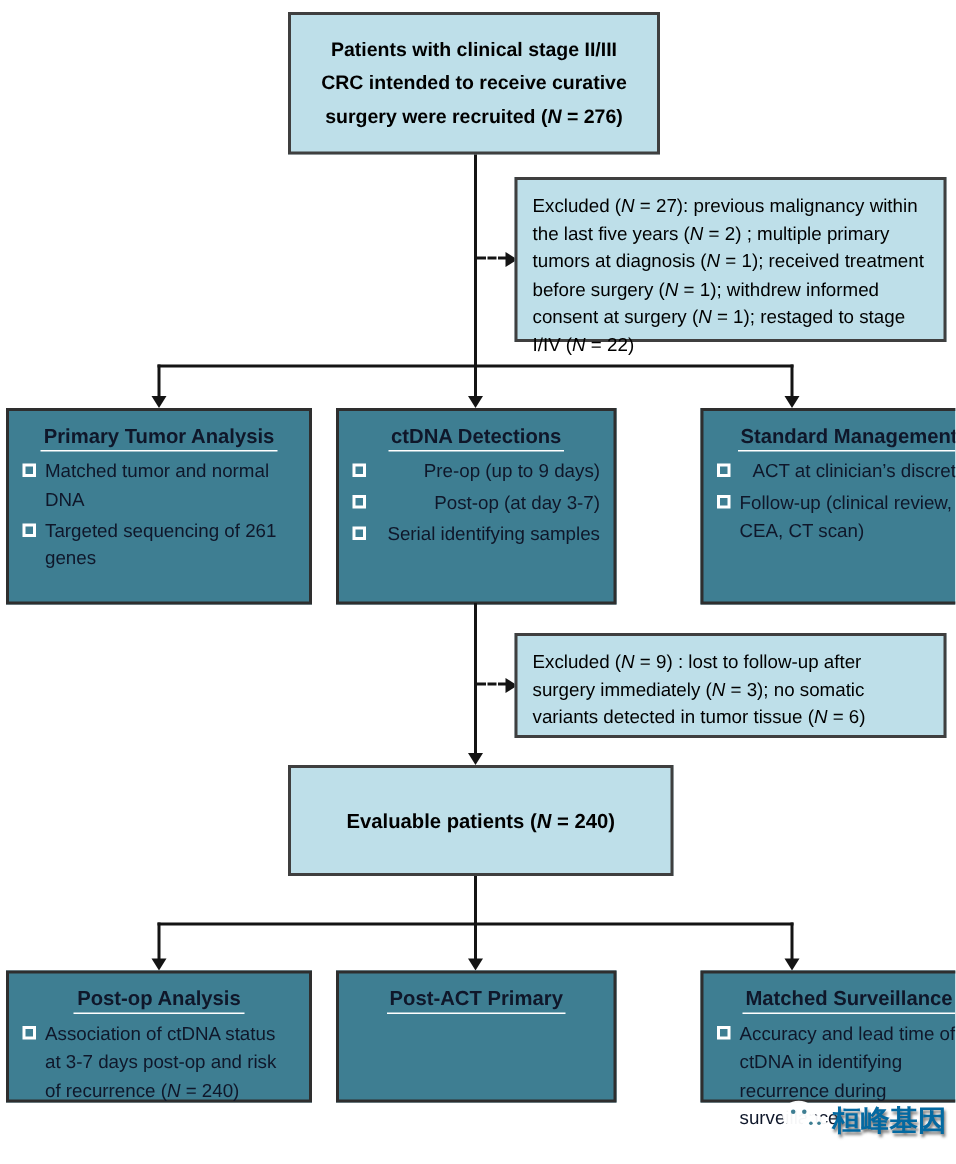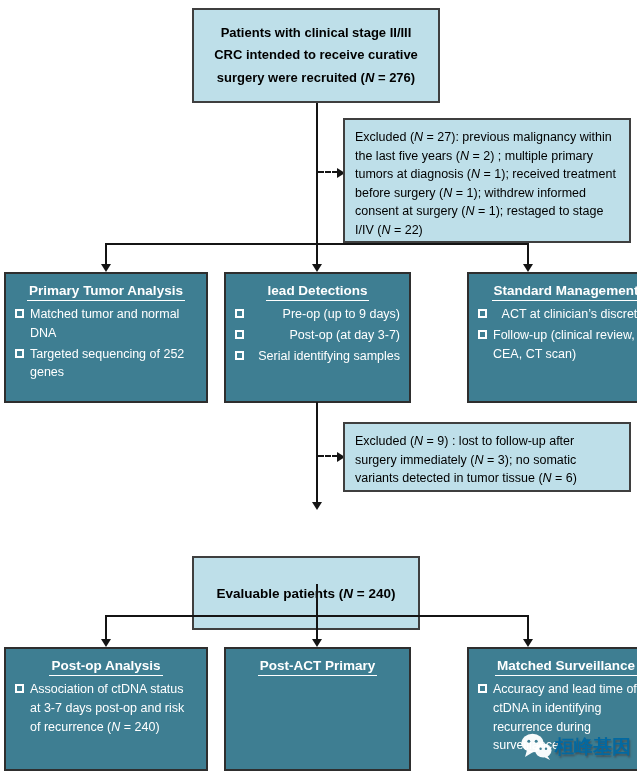--- a/index.html
+++ b/index.html
@@ -6,34 +6,34 @@
   html, body { background: #ffffff; }
   .canvas {
     position: relative;
     width: 637px; height: 776px;
     background: #ffffff;
     font-family: "Liberation Sans", sans-serif;
     overflow: hidden;
   }
   .box { position: absolute; }
   .light { background: #bedfe9; border: 2px solid #3f3f3f; color: #000; }
-  .dark  { background: #3e7e92; border: 2px solid #2e2e2e; color: #ffffff; }
+  .dark  { background: #3e7e92; border: 2px solid #2e2e2e; color: #0f172a; }
   .centered { display: flex; align-items: center; justify-content: center; text-align: center; }
 
   .top-box { left: 192px; top: 8px; width: 248px; height: 95px;
              font-weight: 700; font-size: 13px; line-height: 1.7; padding: 4px 12px; }
   .excl { font-size: 12.5px; line-height: 1.48; padding: 8px 10px; }
-  .excl1 { left: 343px; top: 118px; width: 288px; height: 125px; }
+  .excl1 { left: 343px; top: 118px; width: 288px; height: 110px; }
   .excl2 { left: 343px; top: 422px; width: 288px; height: 70px; }
-  .evaluable { left: 192px; top: 510px; width: 228px; height: 74px;
-               font-weight: 700; font-size: 13.5px; padding: 4px 8px; margin-top: 46px; }
+  .evaluable { left: 192px; top: 510px; width: 257px; height: 74px;
+               font-weight: 700; font-size: 13.5px; padding: 4px 8px; }
 
   .arm { padding: 9px 9px 6px 9px; }
   .row1 { top: 272px; height: 131px; }
-  .row2 { top: 647px; height: 124px; }
+  .row2 { top: 647px; height: 88px; }
   .col1 { left: 4px;   width: 204px; }
   .col2 { left: 224px; width: 187px; }
   .col3 { left: 430px; width: 198px; margin-left: 37px; }
   .arm-title { text-align: center; font-weight: 700; font-size: 13.5px; margin-bottom: 4px; }
   .arm-title span { display: inline-block; border-bottom: 1.5px solid #fff; padding: 0 2px 2px 2px; }
   .bullet { display: flex; font-size: 12.5px; line-height: 1.5; margin-top: 2px; justify-content: space-between; }
   .sq { flex: 0 0 auto; width: 9px; height: 9px; border: 2px solid #fff; margin: 4px 6px 0 0; }
 
   .vline { position: absolute; width: 2px; background: #141414; }
   .hline { position: absolute; height: 2px; background: #141414; }
@@ -78,27 +78,27 @@
   <div class="box dark arm row1 col1">
     <div class="arm-title">
       <span>Primary Tumor Analysis</span>
     </div>
     <div class="bullet">
       <span class="sq"></span>
       <span>Matched tumor and normal DNA</span>
     </div>
     <div class="bullet">
       <span class="sq"></span>
-      <span>Targeted sequencing of 252 genes</span>
+      <span>Targeted sequencing of 261 genes</span>
     </div>
   </div>
 
   <div class="box dark arm row1 col2">
     <div class="arm-title">
-      <span>lead Detections</span>
+      <span>ctDNA Detections</span>
     </div>
     <div class="bullet">
       <span class="sq"></span>
       <span>Pre-op (up to 9 days)</span>
     </div>
     <div class="bullet">
       <span class="sq"></span>
       <span>Post-op (at day 3-7)</span>
     </div>
     <div class="bullet">

